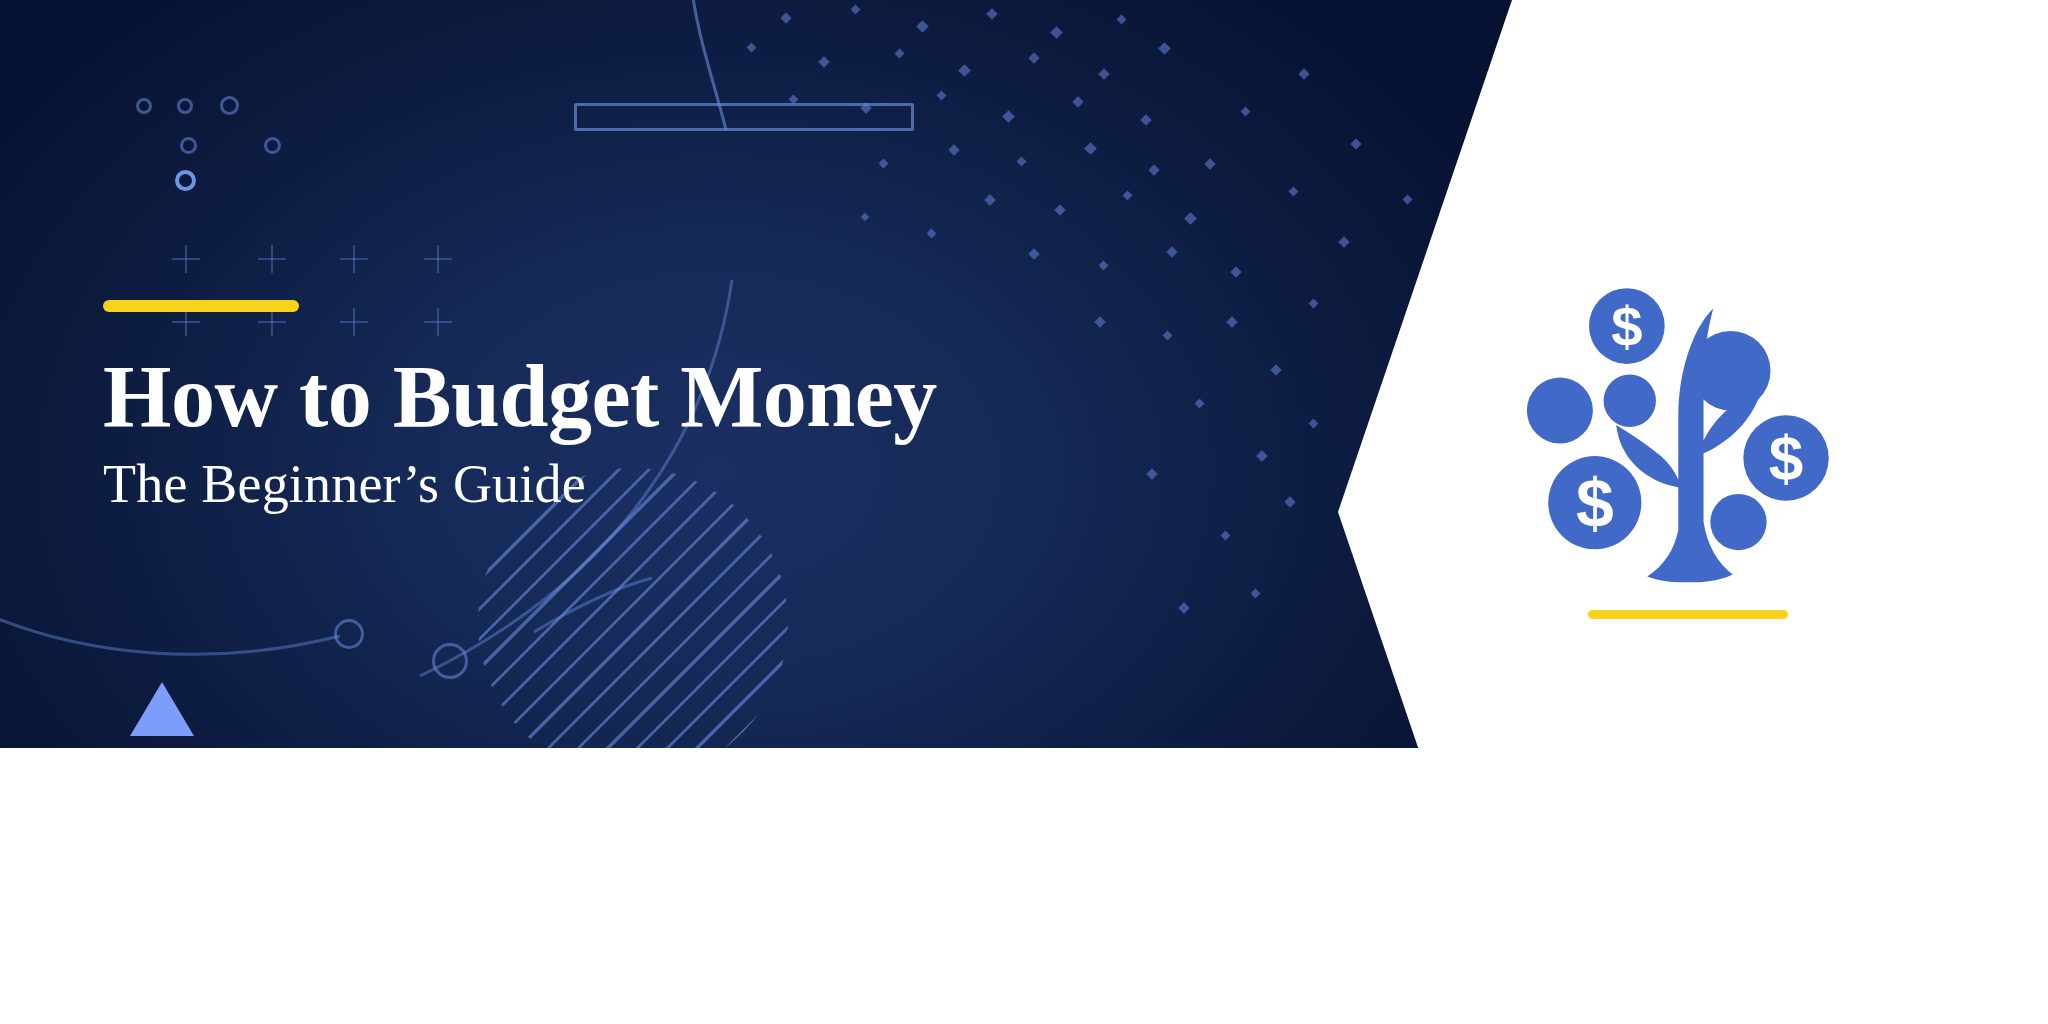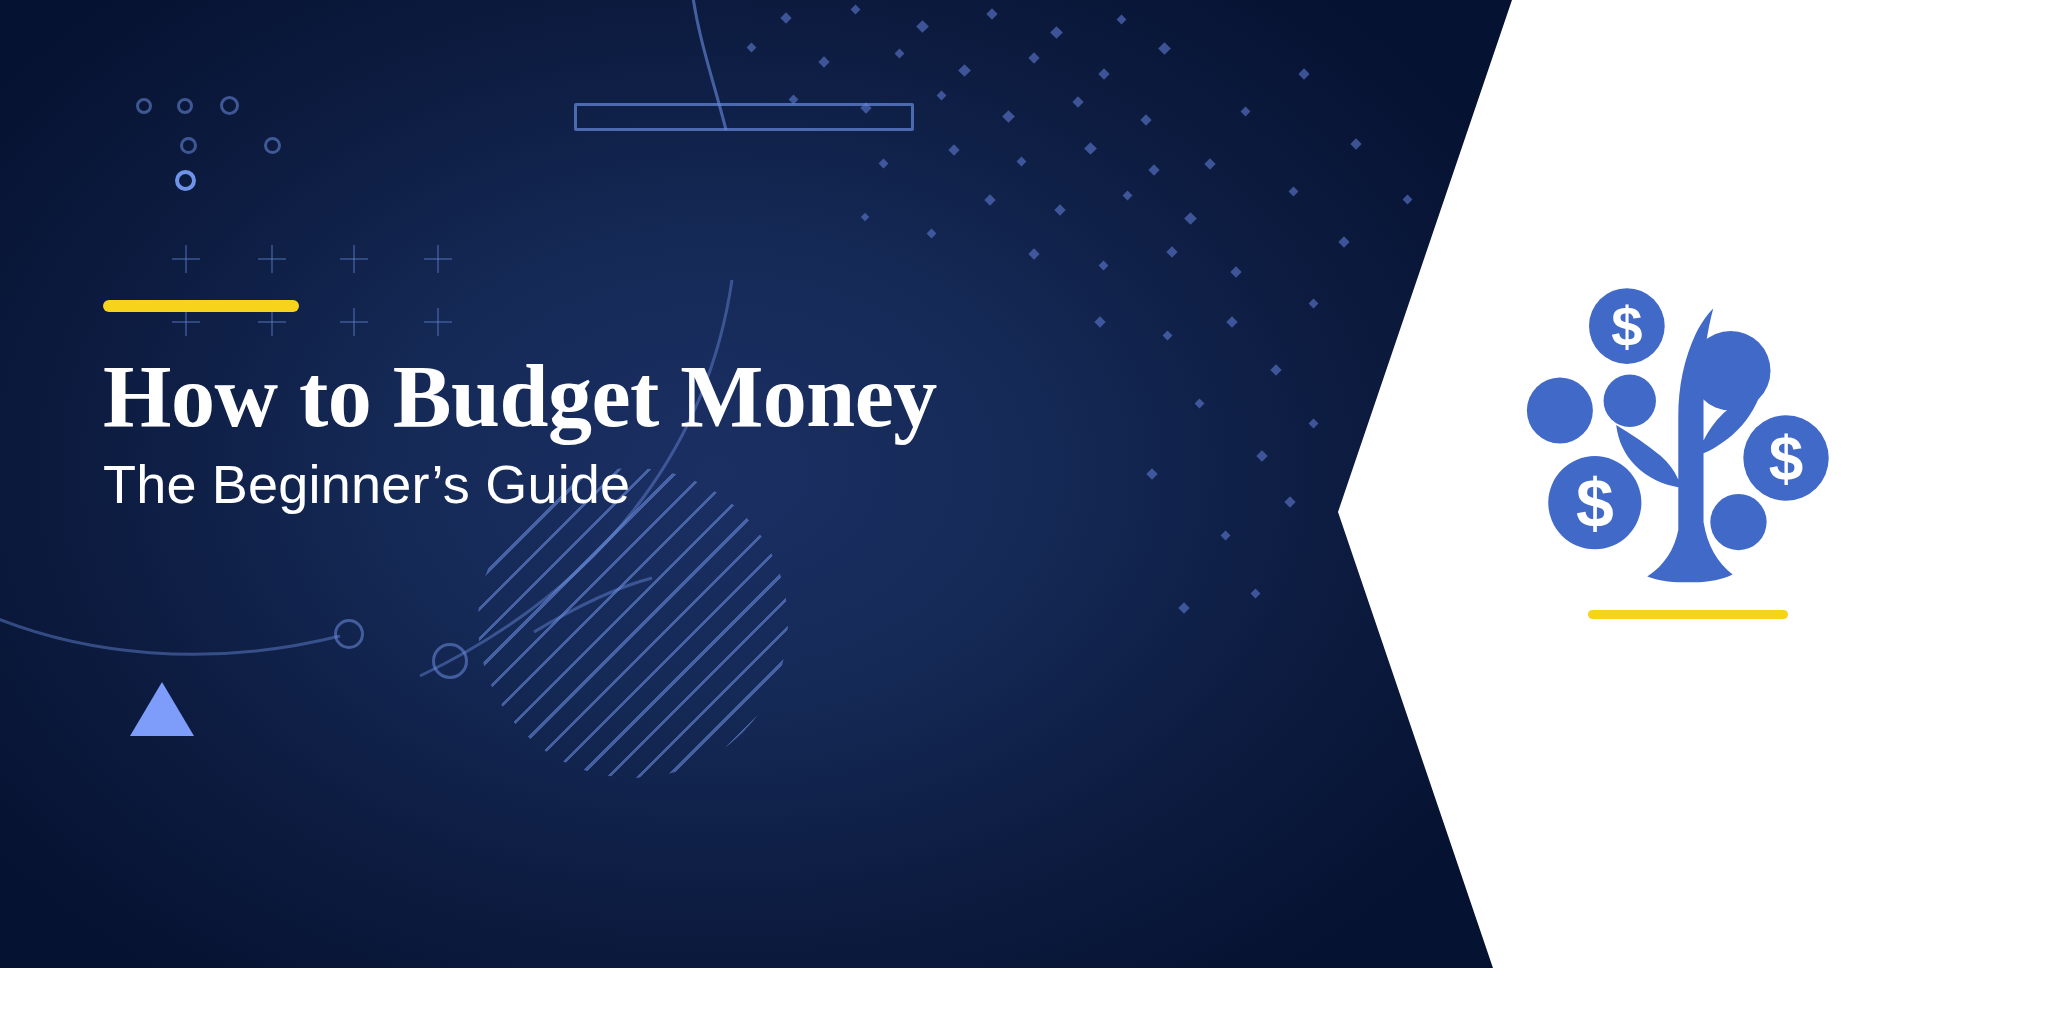--- a/index.html
+++ b/index.html
@@ -2,21 +2,21 @@
 <html><head>
 <meta charset="utf-8">
 <title>How to Budget Money — The Beginner's Guide</title>
 <style>
   html,body{margin:0;padding:0;background:#ffffff;}
   *{box-sizing:border-box;}
 
   #banner{
     position:relative;
     width:2048px;
-    height:968px;
+    height:748px;
     overflow:hidden;
     background:#ffffff;
     font-family:"Liberation Sans", sans-serif;
   }
 
   
   .navy-panel{
     position:absolute;
     left:0; top:0;
     width:1560px; height:1024px;
@@ -114,21 +114,21 @@
     font-family:"Liberation Serif", serif;
     font-weight:700;
     font-size:88px;
     line-height:1.03;
     letter-spacing:-0.5px;
     color:#ffffff;
     white-space:nowrap;
   }
   .subtitle{
     margin:12px 0 0 0;
-    font-family:Liberation Sans, sans-serif;
+    font-family:Liberation Serif, serif;
     font-weight:400;
     font-size:54px;
     line-height:1.1;
     letter-spacing:0.2px;
     color:#ffffff;
     white-space:nowrap;
   }
 
   
   .logo-panel{

